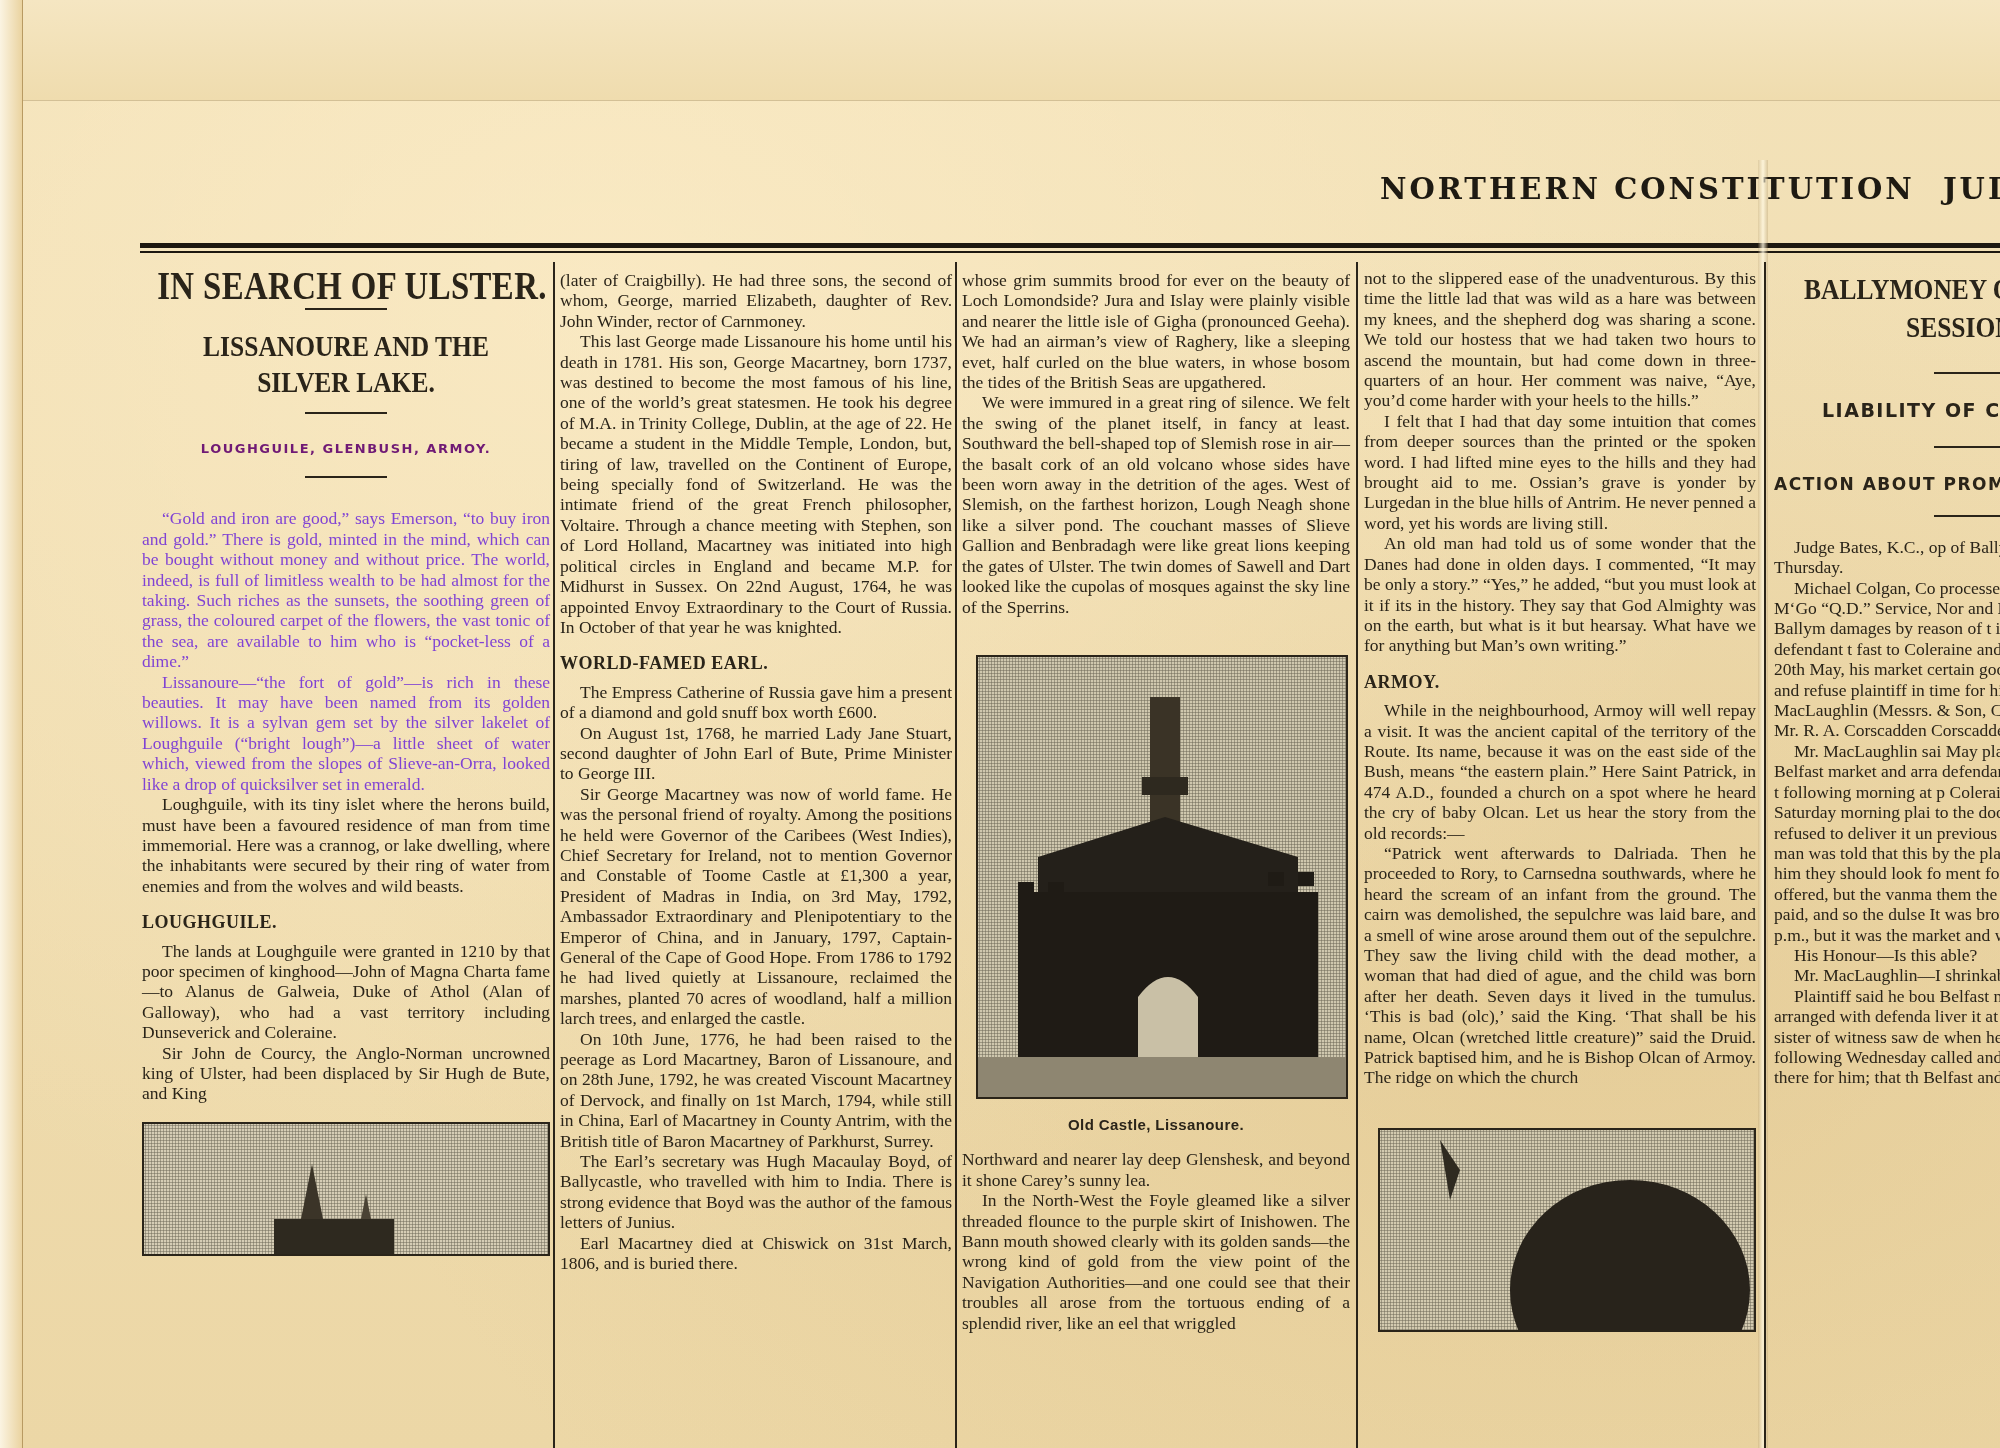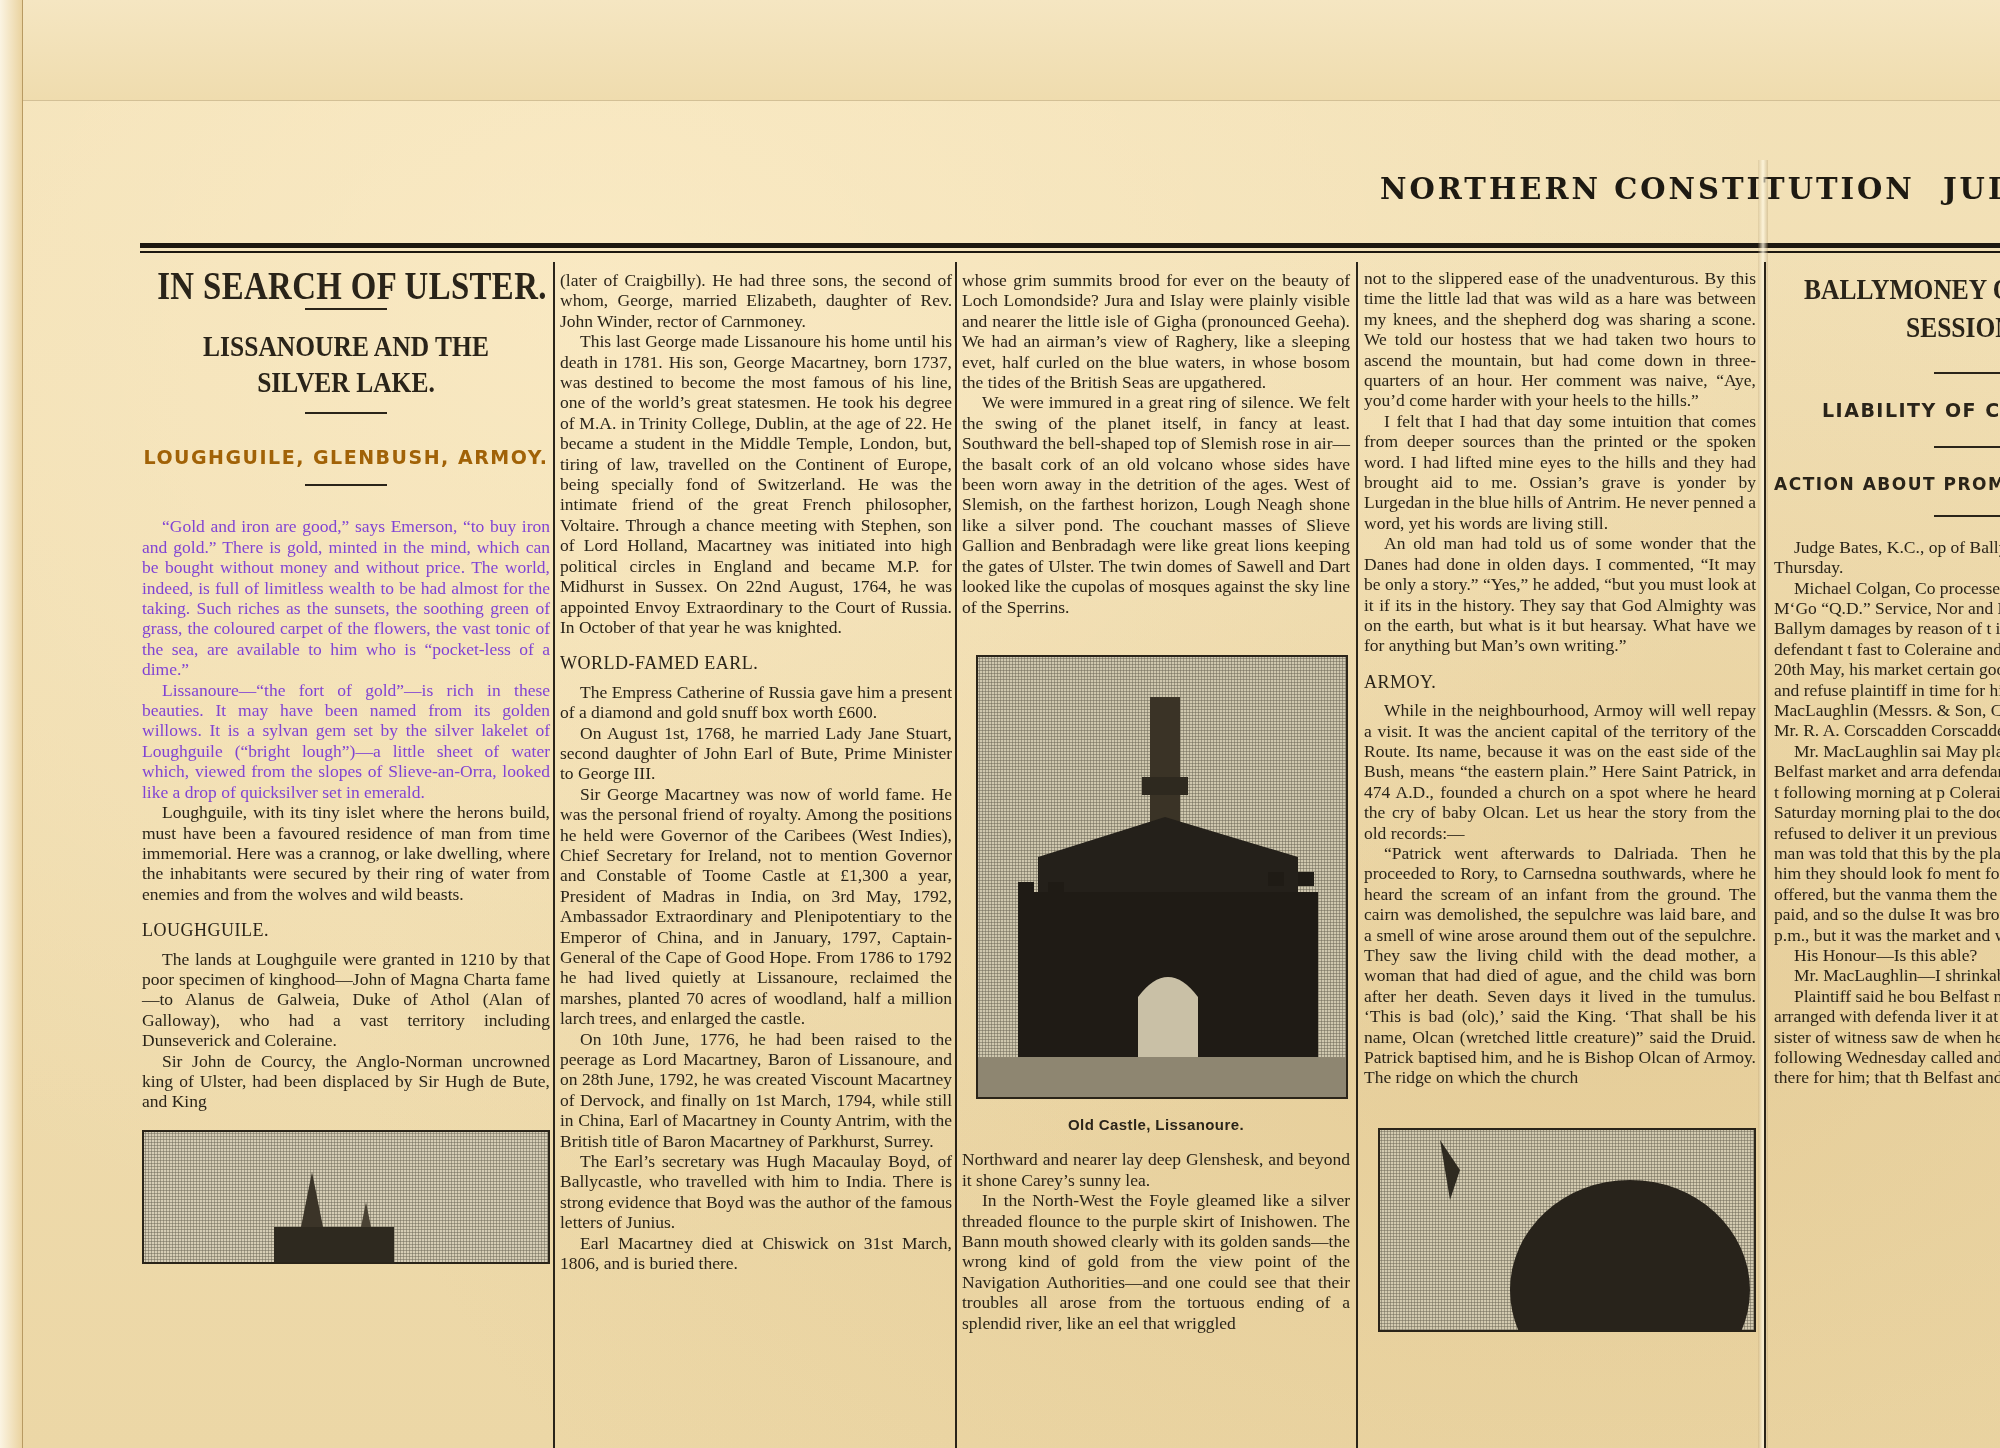--- a/index.html
+++ b/index.html
@@ -28,23 +28,23 @@
 
   .col { position:absolute; top:262px; font-size:17.5px; line-height:20.4px; text-align:justify; }
   .col p { margin:0; text-indent:20px; }
   .col p.noindent { text-indent:0; }
   .vrule { position:absolute; top:262px; width:1.6px; background:#2a2419; }
 
   .head-main { font-family:"Liberation Serif",serif; font-weight:bold; font-size:40px; text-align:center;
     letter-spacing:0.5px; transform:scaleX(0.82); transform-origin:center; margin:14px 0 8px -40px; width:500px; white-space:nowrap; }
   .short-rule { width:82px; height:2px; background:#2a2419; margin:12px auto; }
   .head-sub { font-weight:bold; font-size:30px; text-align:center; line-height:36px; transform:scaleX(0.85); margin:18px 0 10px; }
-  .head-places { font-family:"DejaVu Sans",sans-serif; font-weight:bold; font-size:19px; text-align:center; letter-spacing:1.5px; line-height:26px; margin:30px 0 14px; color:#a16207; }
+  .head-places { font-family:"DejaVu Sans",sans-serif; font-weight:bold; font-size:13px; text-align:center; letter-spacing:1.5px; line-height:26px; margin:22px 0 14px; color:#701a75; }
   .faded { color:#6d28d9; opacity:0.85; }
-  .subhead { font-weight:normal; font-size:18px; letter-spacing:0.5px; margin:16px 0 8px; text-indent:0; text-transform:uppercase; }
+  .subhead { font-weight:bold; font-size:18px; letter-spacing:0.5px; margin:16px 0 8px; text-indent:0; text-transform:uppercase; }
 
   .photo { position:relative; border:2px solid #2a2419; overflow:hidden; }
   .halftone { position:absolute; inset:0;
     background-image:radial-gradient(circle, rgba(40,35,25,0.45) 0.9px, transparent 1.2px);
     background-size:3px 3px; }
   .caption { font-family:Liberation Sans, sans-serif; font-weight:bold; font-size:15px; text-align:center; margin:16px 0 14px; letter-spacing:0.4px; }
 
   .right-head { font-weight:bold; font-size:30px; line-height:38px; text-align:center; transform:scaleX(0.85); transform-origin:left; white-space:nowrap; }
   .right-sub { font-family:"DejaVu Sans",sans-serif; font-weight:bold; font-size:19px; letter-spacing:1.5px; white-space:nowrap; }
 </style>

